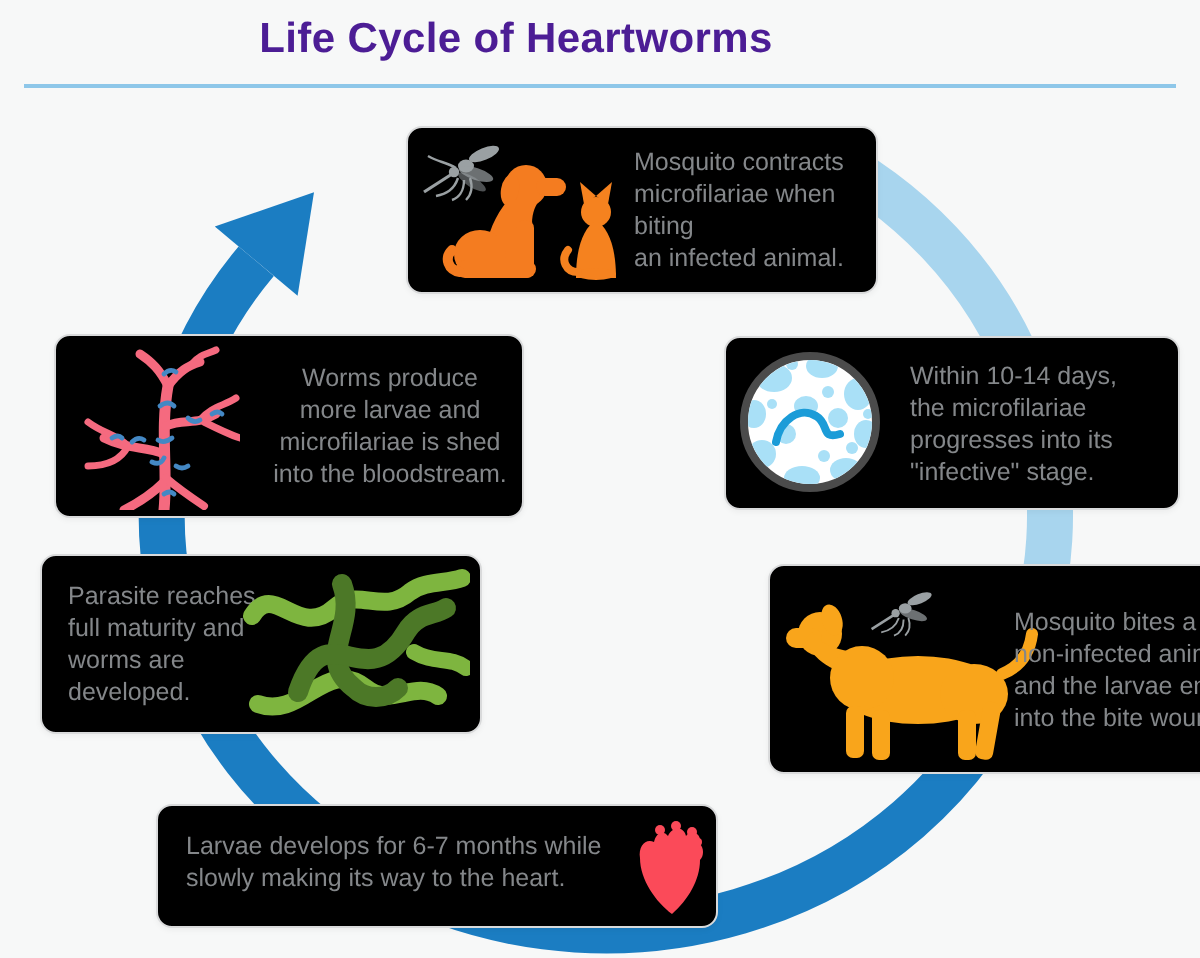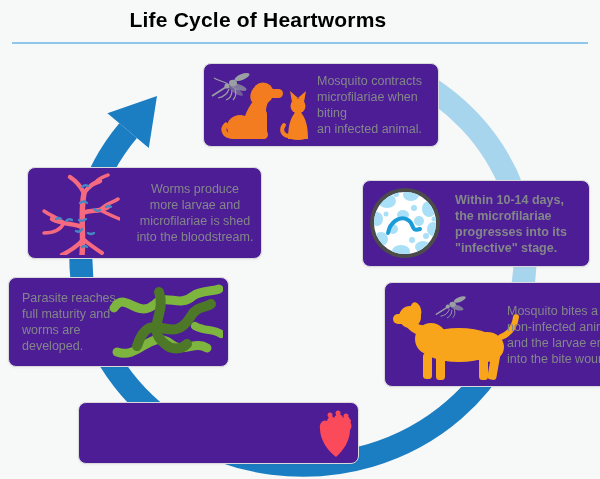--- a/index.html
+++ b/index.html
@@ -1,31 +1,31 @@
 <!DOCTYPE html>
 <html><head>
 <meta charset="utf-8">
 <style>
   html,body{margin:0;padding:0;}
   body{width:600px;height:479px;background:#f7f8f8;position:relative;overflow:hidden;
        font-family:"Liberation Sans",sans-serif;}
   .page-title{position:absolute;left:0;top:8px;width:516px;text-align:center;
-       font-size:21px;font-weight:bold;color:#000000;letter-spacing:.2px;}
+       font-size:21px;font-weight:bold;color:#4c1d95;letter-spacing:.2px;}
   .divider{position:absolute;left:12px;top:42px;width:576px;height:2px;background:#8ec7e9;}
   .arc-layer{position:absolute;left:0;top:0;z-index:1;}
-  .card{position:absolute;background:#4c1d95;border:1.5px solid #d9dadb;border-radius:8px;
+  .card{position:absolute;background:#000000;border:1.5px solid #d9dadb;border-radius:8px;
        box-shadow:0 1px 3px rgba(0,0,0,.05);z-index:2;}
   .txt{position:absolute;white-space:pre-line;color:#84878a;font-size:12.5px;line-height:16px;}
   .vmid{top:50%;transform:translateY(-50%);}
   .ico{position:absolute;}
   #card1{left:203px;top:63px;width:234px;height:82px;}
-  #card2{left:362px;top:180px;width:226px;height:85px;font-weight:bold;}
+  #card2{left:362px;top:168px;width:226px;height:85px;}
   #card3{left:336px;top:282px;width:259px;height:103px;margin-left:48px;}
   #card4{left:78px;top:402px;width:279px;height:60px;}
-  #card5{left:8px;top:277px;width:219px;height:88px;}
+  #card5{left:20px;top:277px;width:219px;height:88px;}
   #card6{left:27px;top:167px;width:233px;height:90px;text-align:center;}
 </style>
 </head>
 <body>
 
 <div class="page-title">Life Cycle of Heartworms</div>
 <div class="divider"></div>
 
 <svg class="arc-layer" width="600" height="479" viewBox="0 0 600 479">
   <path d="M 407.2 75.2 A 222 207 0 0 1 505.8 342.2" fill="none" stroke="#a8d5ee" stroke-width="23"></path>
@@ -128,20 +128,22 @@
       <path d="M112 50 C122 46 126 38 127 30" fill="none" stroke="#f9a51b" stroke-width="6" stroke-linecap="round"></path>
     </g>
   </svg>
   <div class="txt vmid" style="left:122px;width:130px">Mosquito bites a
 non-infected animal
 and the larvae enters
 into the bite wound.</div>
 </div>
 
 <div class="card" id="card4">
+  <div class="txt" style="left:14px;top:12px;width:222px">Larvae develops for 6-7 months while
+slowly making its way to the heart.</div>
   <svg class="ico" style="left:237px;top:7px" width="36" height="48" viewBox="0 0 36 48">
     <g fill="#fb4a59">
       <circle cx="14" cy="5" r="2.5"></circle>
         <circle cx="22" cy="3" r="2.5"></circle>
         <circle cx="30" cy="6" r="2.5"></circle>
       <circle cx="33" cy="11" r="2"></circle>
       <path d="M18 8 C20 3 26 3 27 8 C30 4 35 7 34 12 C36 14 36 18 34 20 C34 30 28 40 20 47 C12 41 4 30 4 19 C3 13 7 9 11 11 C12 6 16 5 18 8 Z"></path>
     </g>
   </svg>
 </div>

